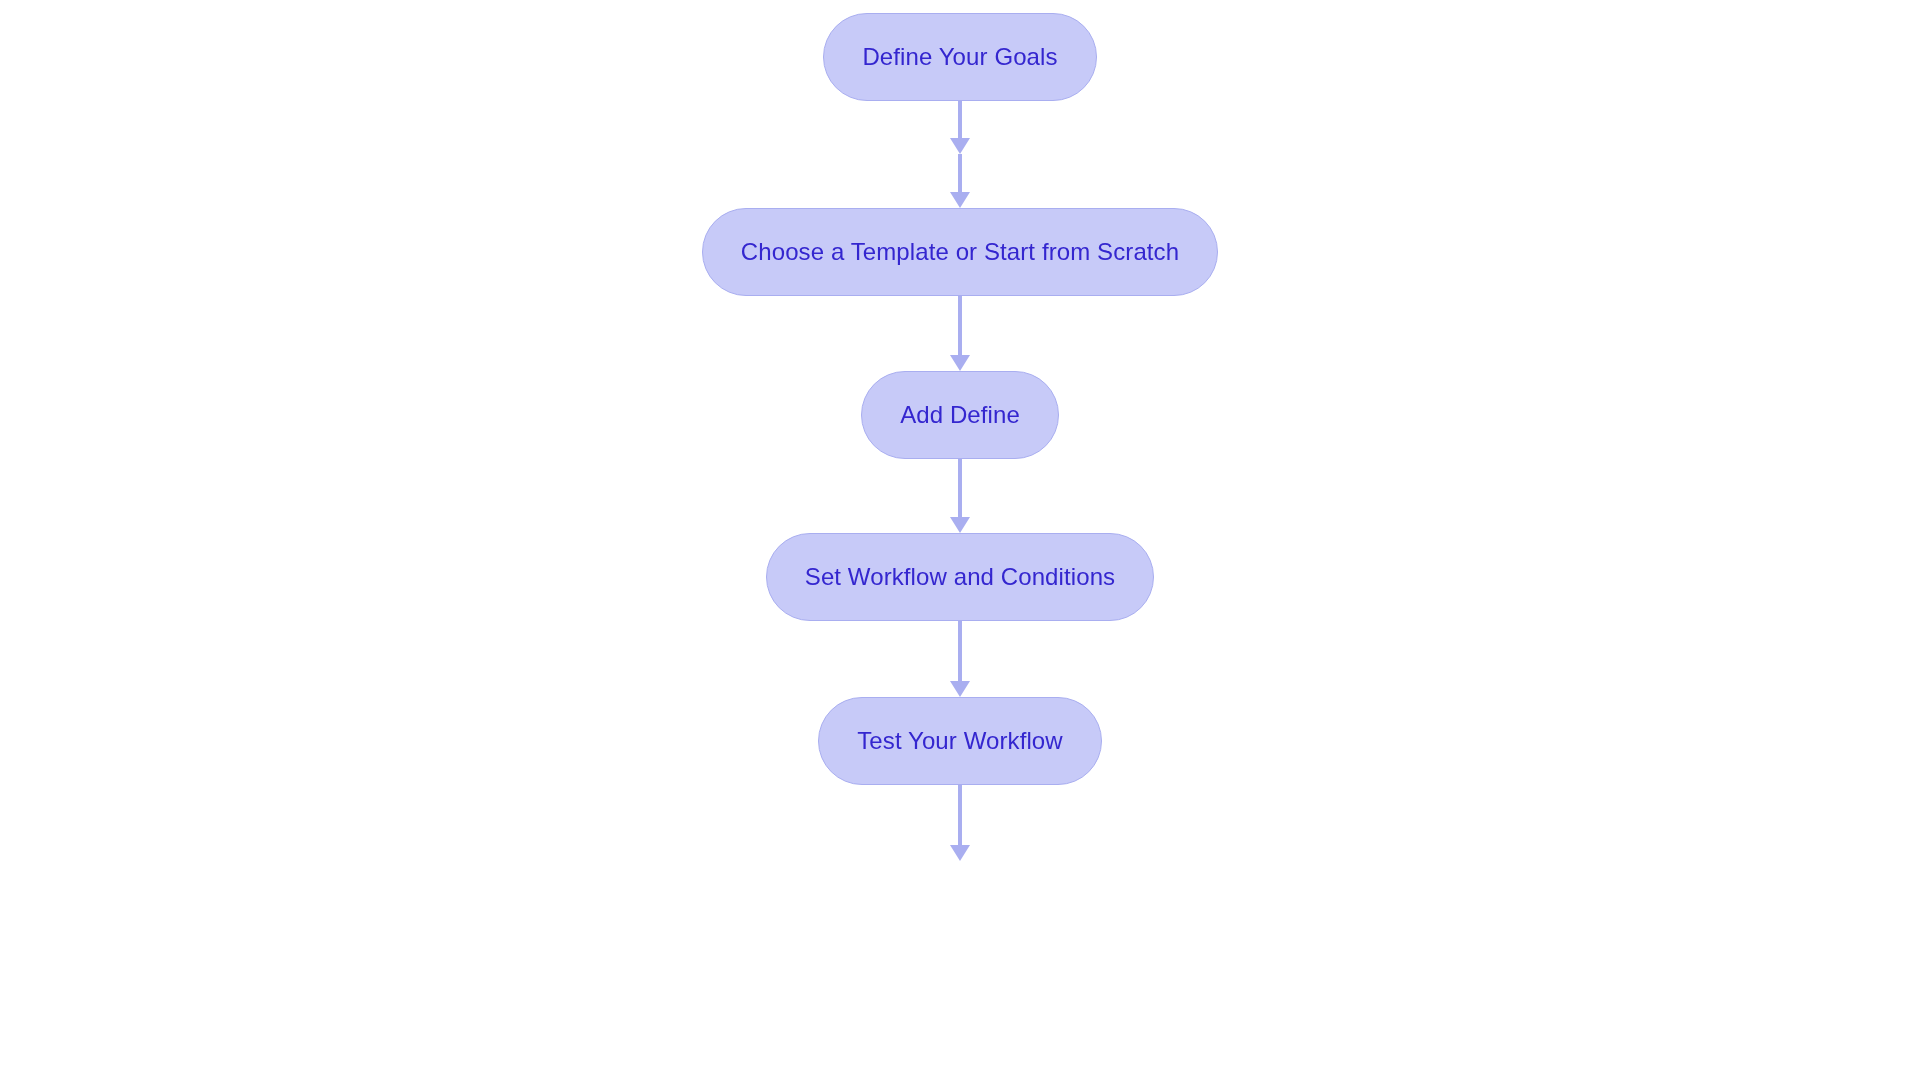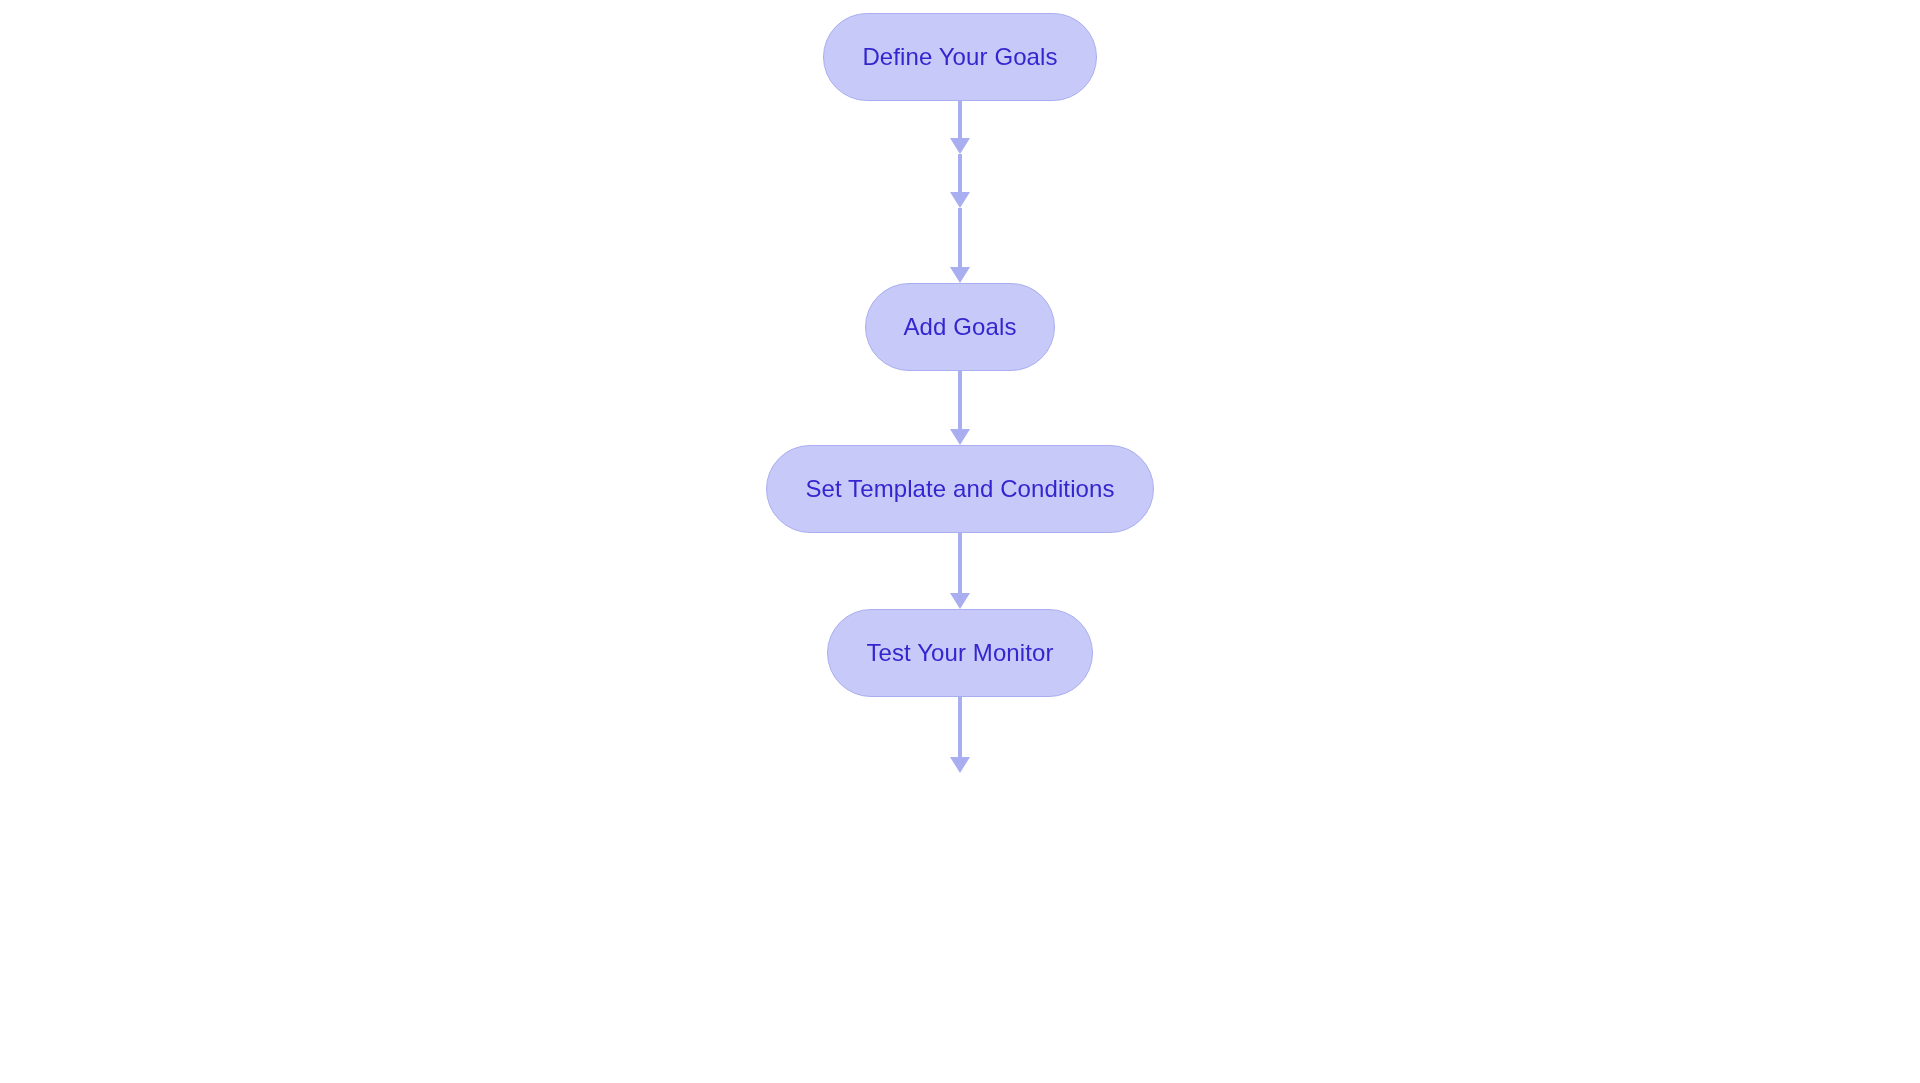--- a/index.html
+++ b/index.html
@@ -103,46 +103,49 @@
     <div class="flow-connector-line"></div>
     <div class="flow-connector-arrow"></div>
   </div>
 
 
   <div class="flow-connector gap-2">
     <div class="flow-connector-line"></div>
     <div class="flow-connector-arrow"></div>
   </div>
 
+  <div class="flow-node">
+    <span class="flow-node-label">Choose a Template or Start from Scratch</span>
+  </div>
 
   <div class="flow-connector gap-3">
     <div class="flow-connector-line"></div>
     <div class="flow-connector-arrow"></div>
   </div>
 
   <div class="flow-node">
-    <span class="flow-node-label">Add Goals</span>
+    <span class="flow-node-label">Add Define</span>
   </div>
 
   <div class="flow-connector gap-4">
     <div class="flow-connector-line"></div>
     <div class="flow-connector-arrow"></div>
   </div>
 
   <div class="flow-node">
-    <span class="flow-node-label">Set Template and Conditions</span>
+    <span class="flow-node-label">Set Workflow and Conditions</span>
   </div>
 
   <div class="flow-connector gap-5">
     <div class="flow-connector-line"></div>
     <div class="flow-connector-arrow"></div>
   </div>
 
   <div class="flow-node">
-    <span class="flow-node-label">Test Your Monitor</span>
+    <span class="flow-node-label">Test Your Workflow</span>
   </div>
 
   <div class="flow-connector gap-6">
     <div class="flow-connector-line"></div>
     <div class="flow-connector-arrow"></div>
   </div>
 
 
 </div>
 

